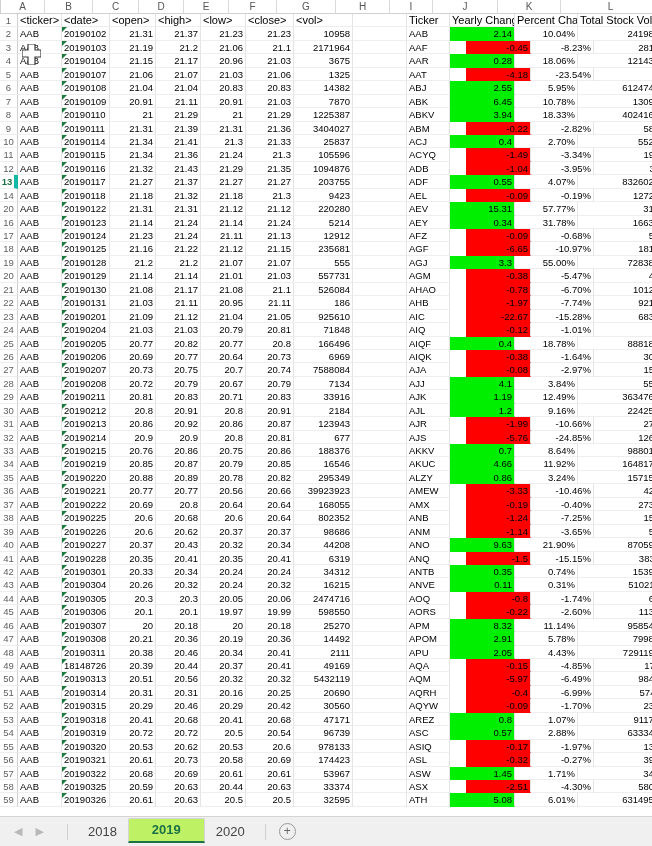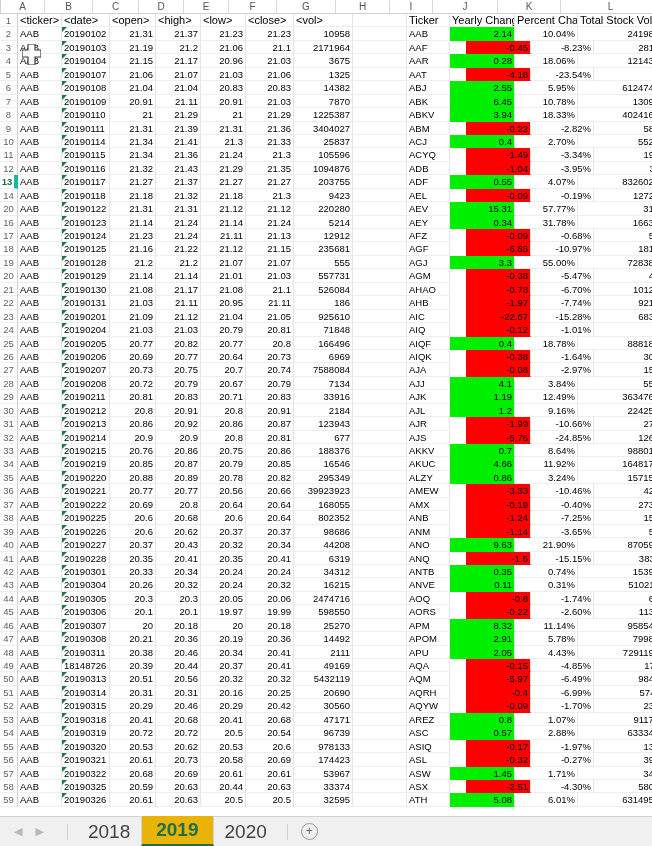--- a/index.html
+++ b/index.html
@@ -82,28 +82,28 @@
 
   
   .tabbar {
     height: 30px; flex: 0 0 30px; display: flex; align-items: center;
     background: #f0f0f0; border-top: 1px solid #d4d4d4; padding-left: 14px;
   }
   .navbtns { display: flex; gap: 13px; align-items: center; margin-right: 14px; }
   .navarrow { font-size: 11px; color: #b8b8b8; line-height: 1; }
   .tabsep { width: 1px; height: 16px; background: #cfcfcf; margin: 0 9px; }
   .tab {
-    font-size: 19px; color: #444444; padding: 3px 11px 4px;
+    font-size: 13px; color: #444444; padding: 3px 11px 4px;
     background: transparent; line-height: 1;
   }
   .tab.active {
-    color: #1e7145; font-weight: bold; background: #eab308;
+    color: #1e7145; font-weight: bold; background: #bef264;
     border-top: 1px solid #d4d4d4; border-left: 1px solid #d4d4d4; border-right: 1px solid #d4d4d4;
     border-bottom: 2px solid #1e7145;
-    padding: 4px 14px 5px; border-radius: 2px 2px 0 0; margin-top: -2px;
+    padding: 4px 23px 5px; border-radius: 2px 2px 0 0; margin-top: -2px;
   }
   .addsheet {
     width: 17px; height: 17px; border: 1px solid #9a9a9a; border-radius: 50%;
     color: #666666; font-size: 12px; line-height: 15px; text-align: center; margin-left: 4px;
   }
 </style>
 </head>
 <body>
 
 <div id="app">

